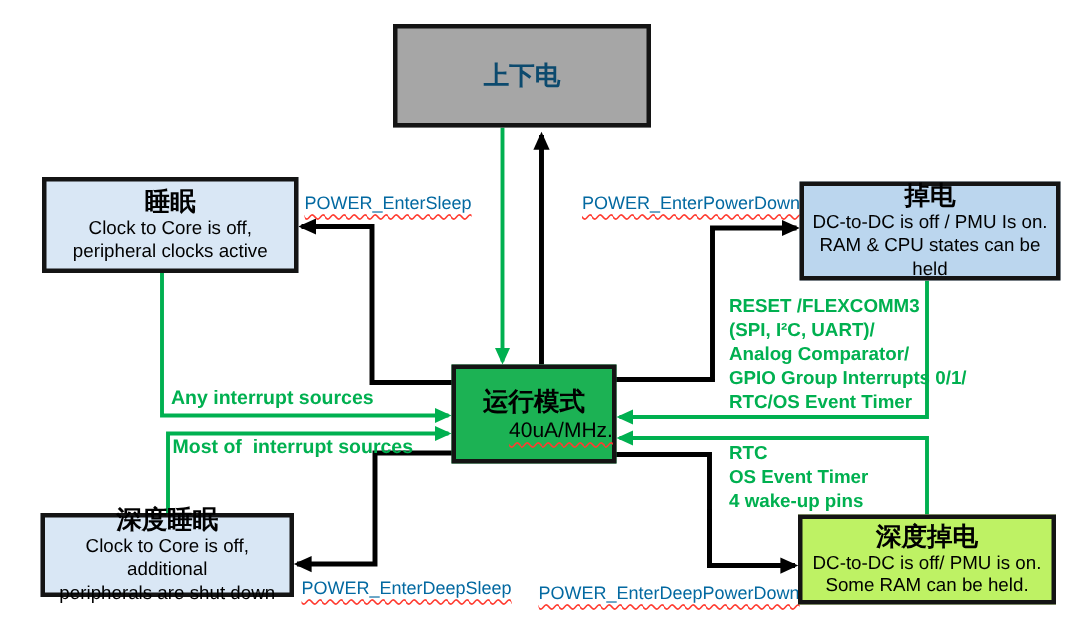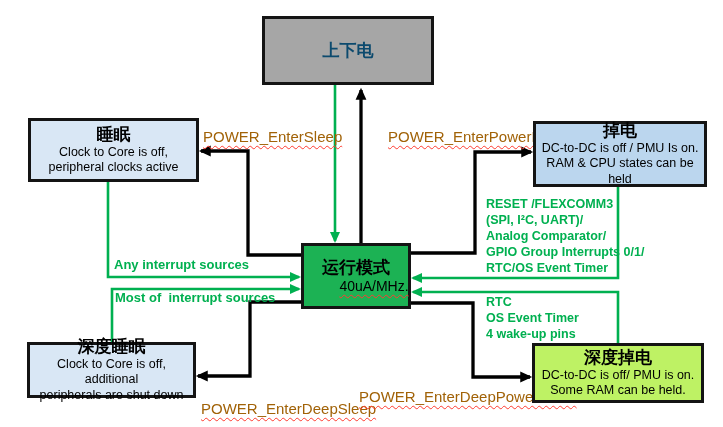--- a/index.html
+++ b/index.html
@@ -27,21 +27,21 @@
   .box-run        { left:301px; top:243px; width:110px; height:66px; background:#1CB254; }
   .box-deepsleep  { left:27px;  top:342px; width:169px; height:56px; background:#D9E7F5; }
   .box-deeppd     { left:532px; top:343px; width:172px; height:60px; background:#bef264; }
 
   .squiggle {
     text-decoration-line:underline; text-decoration-style:wavy;
     text-decoration-color:#FF3B30; text-decoration-thickness:1px;
     text-underline-offset:3px;
   }
   .api-label {
-    position:absolute; z-index:2; font-size:15px; color:#a16207; white-space:nowrap;
+    position:absolute; z-index:2; font-size:12px; color:#0369a1; white-space:nowrap;
   }
   .wake-label {
     position:absolute; z-index:2; color:#00B050; font-weight:700;
     font-size:13px; white-space:pre;
   }
   .wake-block {
     position:absolute; z-index:2; color:#00B050; font-weight:700;
     font-size:12.5px; line-height:16px; white-space:nowrap;
   }
   .run-sub { font-size:14px; color:#000;margin-left:36px; }
@@ -69,21 +69,21 @@
 
     <polyline class="wg" points="335,85 335,241" marker-end="url(#mG)"></polyline>
     <polyline class="wg" points="108,182 108,277 299,277" marker-end="url(#mG)"></polyline>
     <polyline class="wg" points="112,342 112,289 299,289" marker-end="url(#mG)"></polyline>
     <polyline class="wg" points="618,187 618,278 413,278" marker-end="url(#mG)"></polyline>
     <polyline class="wg" points="618,343 618,292 413,292" marker-end="url(#mG)"></polyline>
   </svg>
 
   <div class="api-label squiggle" style="left:203px; top:128px;">POWER_EnterSleep</div>
   <div class="api-label squiggle" style="left:388px; top:128px;">POWER_EnterPowerDown</div>
-  <div class="api-label squiggle" style="left:201px; top:400px;">POWER_EnterDeepSleep</div>
+  <div class="api-label squiggle" style="left:201px; top:385px;">POWER_EnterDeepSleep</div>
   <div class="api-label squiggle" style="left:359px; top:388px;">POWER_EnterDeepPowerDown</div>
 
   <div class="wake-label" style="left:114px; top:257px;">Any interrupt sources</div>
   <div class="wake-label" style="left:115px; top:290px;">Most of  interrupt sources</div>
 
   <div class="wake-block" style="left:486px; top:196px;">
     <div>RESET /FLEXCOMM3</div>
     <div>(SPI, I²C, UART)/</div>
     <div>Analog Comparator/</div>
     <div>GPIO Group Interrupts 0/1/</div>

